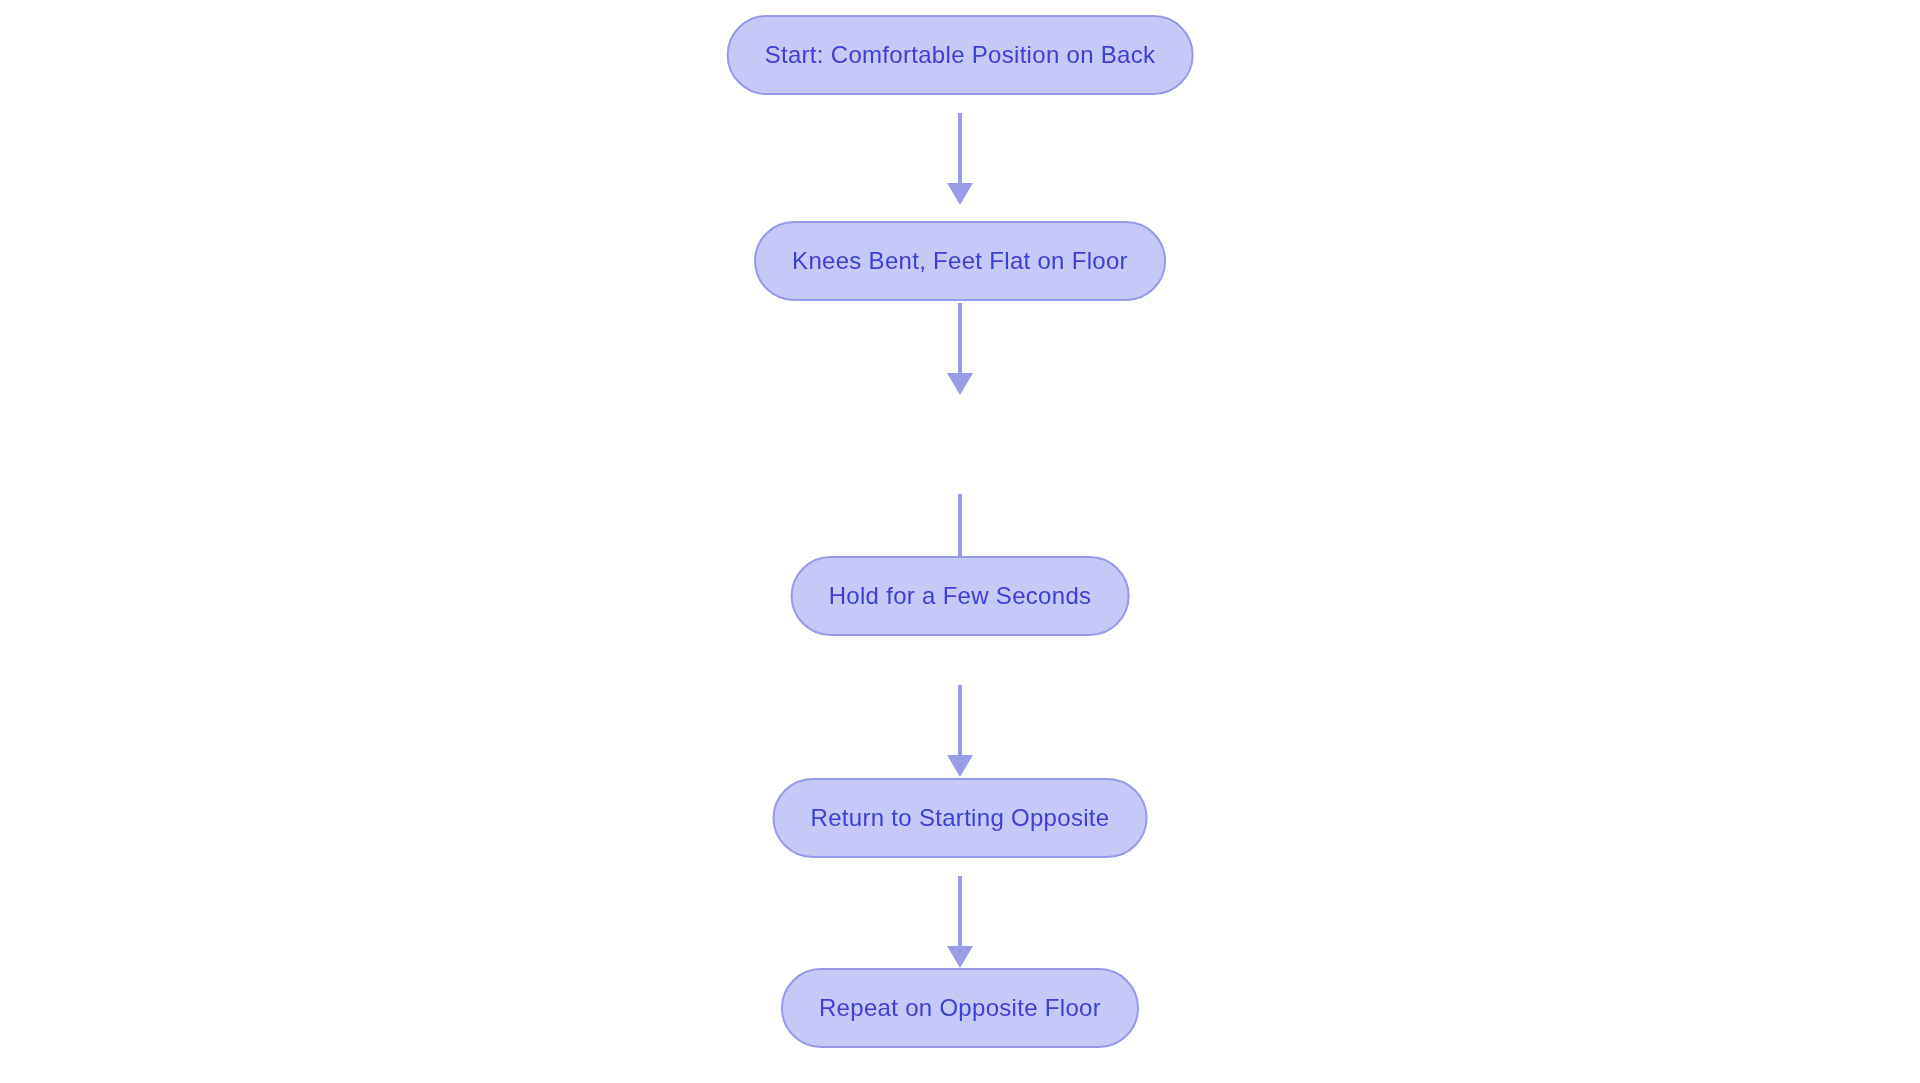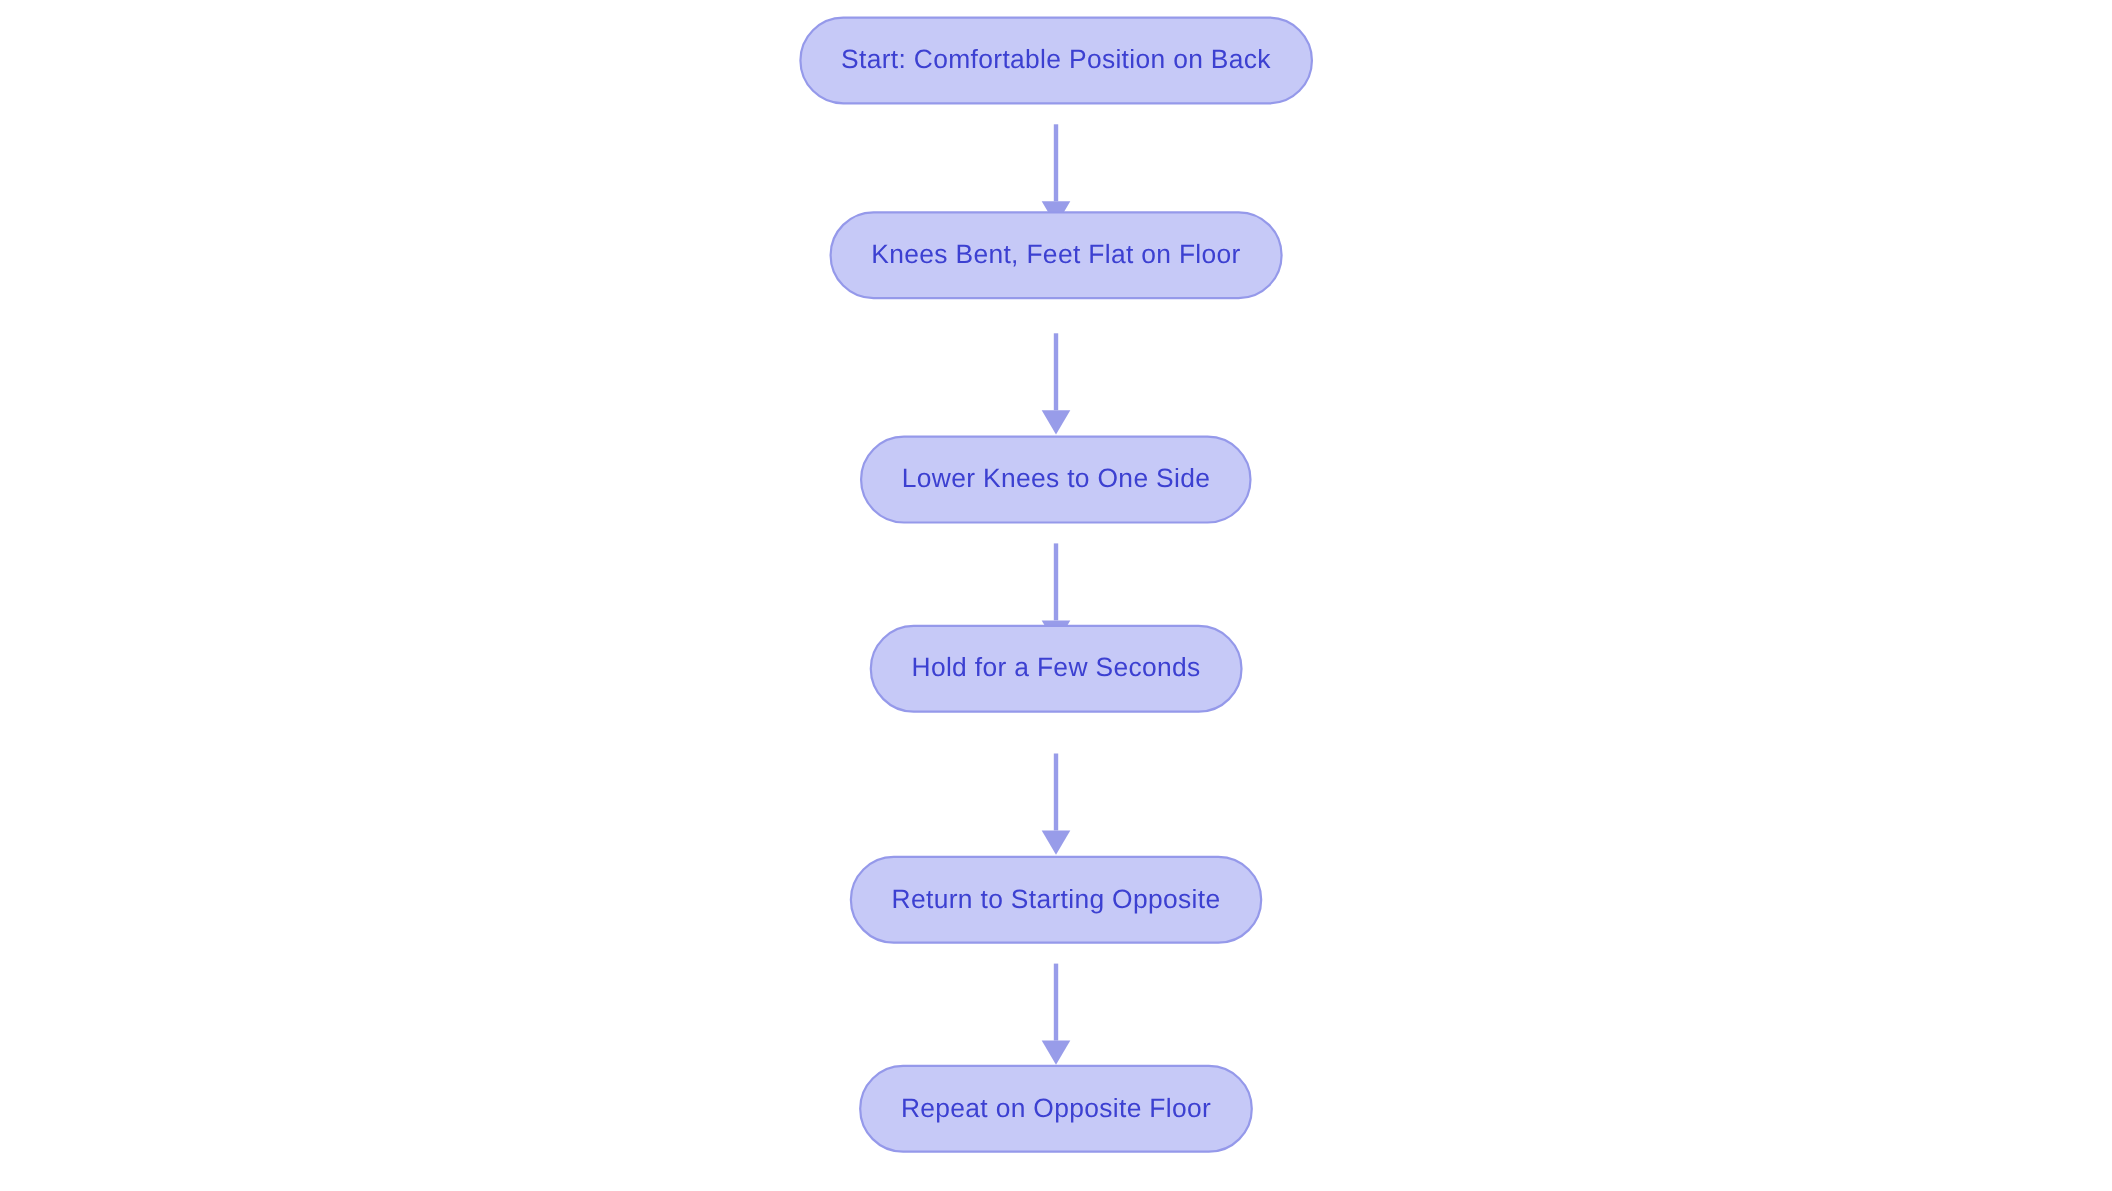--- a/index.html
+++ b/index.html
@@ -61,39 +61,36 @@
 
   <div class="node" style="top:15px">
     <span>Start: Comfortable Position on Back</span>
   </div>
 
   <div class="arrow" style="top:113px">
     <div class="stem"></div>
     <div class="head"></div>
   </div>
 
-  <div class="node" style="top:192px">
+  <div class="node" style="top:221px">
     <span>Knees Bent, Feet Flat on Floor</span>
   </div>
 
   <div class="arrow" style="top:303px">
     <div class="stem"></div>
     <div class="head"></div>
   </div>
 
-  <div class="node" style="top:396px">
-    <span>Lower Knees to One Side</span>
-  </div>
 
   <div class="arrow" style="top:494px">
     <div class="stem"></div>
     <div class="head"></div>
   </div>
 
-  <div class="node" style="top:568px">
+  <div class="node" style="top:556px">
     <span>Hold for a Few Seconds</span>
   </div>
 
   <div class="arrow" style="top:685px">
     <div class="stem"></div>
     <div class="head"></div>
   </div>
 
   <div class="node" style="top:778px">
     <span>Return to Starting Opposite</span>

